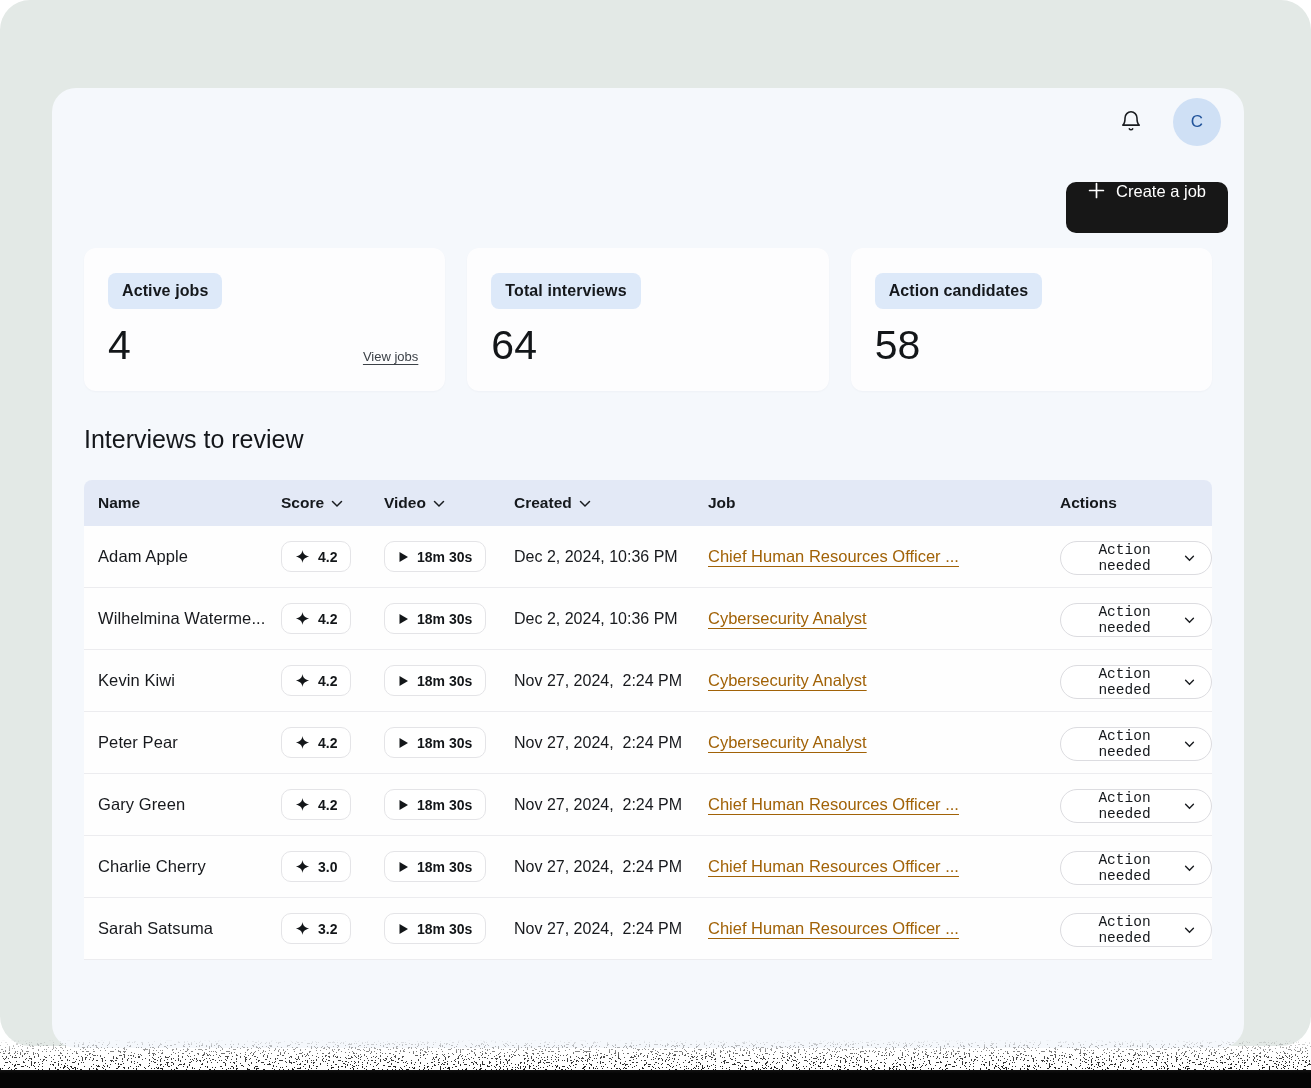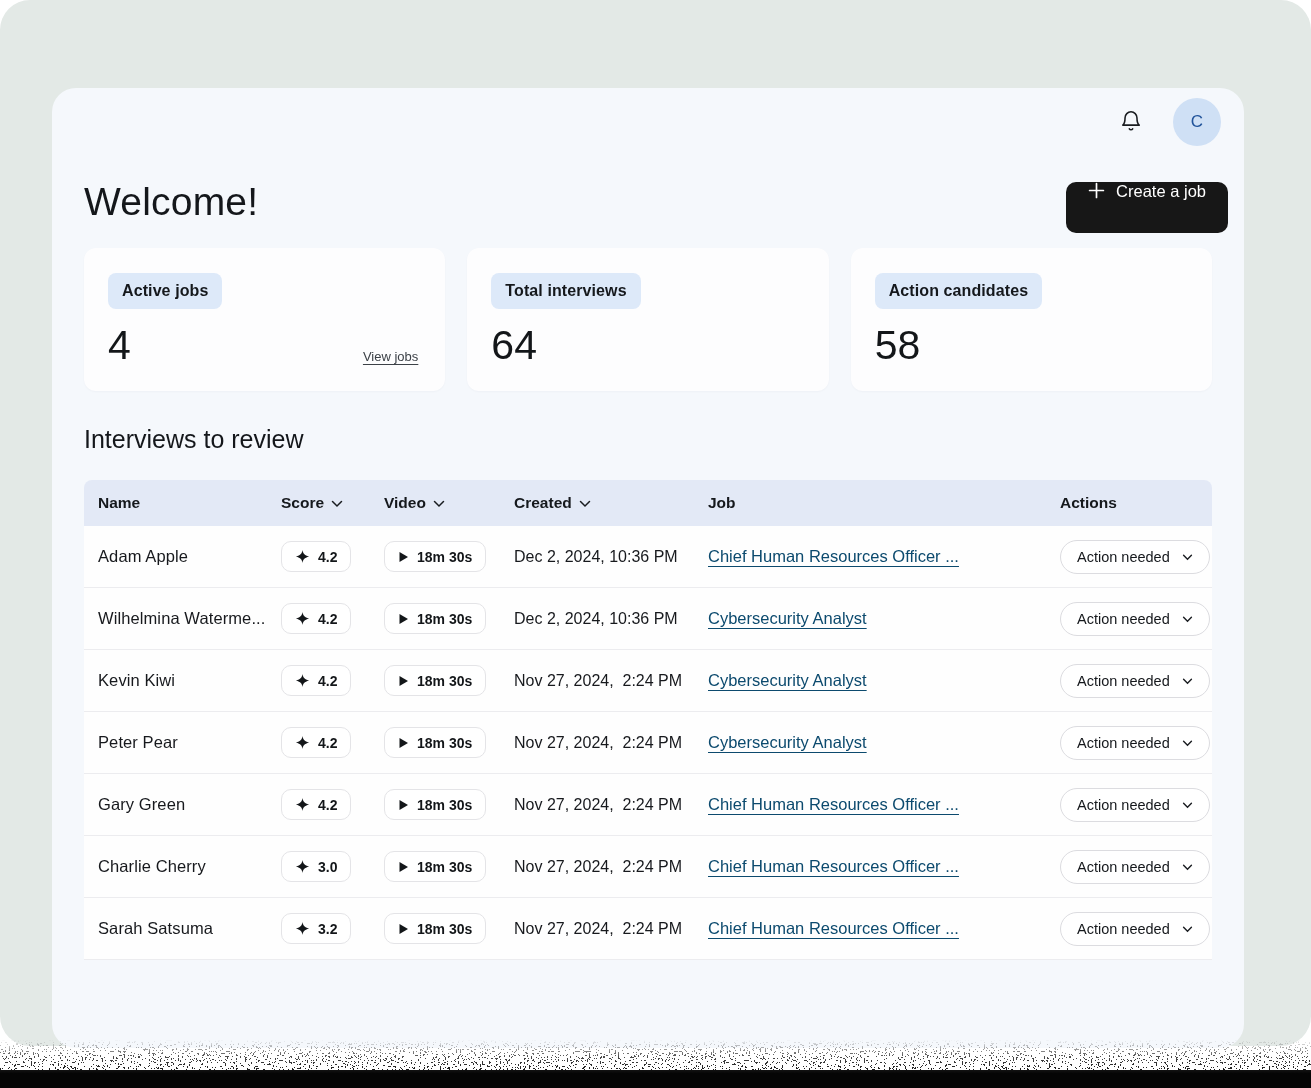--- a/index.html
+++ b/index.html
@@ -69,26 +69,26 @@
   .cell-name { padding-left: 14px; color: #17191d; letter-spacing: 0.1px; }
   .cell-created { font-size: 16px; color: #17191d; white-space: pre; }
 
   .pill {
     display: inline-flex; align-items: center; gap: 8px; height: 31px; padding: 11px 13px;
     background: #ffffff; border: 1px solid #e4e4e7; border-radius: 10px;
     font-size: 14px; font-weight: 700; color: #131619; font-family: inherit; cursor: pointer;
   }
   .pill svg { display: block; }
 
-  .job-link { color: #0c4a6e; text-decoration: underline; text-underline-offset: 4px; text-decoration-thickness: 1px; cursor: pointer; }
+  .job-link { color: #a16207; text-decoration: underline; text-underline-offset: 4px; text-decoration-thickness: 1px; cursor: pointer; }
 
   .action-pill {
     display: inline-flex; align-items: center; gap: 12px; height: 34px; padding: 0 16px;
     background: #ffffff; border: 1px solid #dcdce0; border-radius: 17px;
-    font-size: 14.5px; font-weight: 500; color: #15181c; font-family: Liberation Sans, sans-serif; cursor: pointer;
+    font-size: 14.5px; font-weight: 500; color: #15181c; font-family: Liberation Mono, monospace; cursor: pointer;
   }
   .action-pill svg { width: 11px; height: 7px; display: block; margin-top: 1px; }
 
   
   .torn-edge { position: absolute; left: 0; bottom: 0; width: 1311px; height: 48px; pointer-events: none; }
   .torn-edge svg { display: block; }
 </style>
 </head>
 <body>
 
@@ -104,21 +104,20 @@
             <path d="M18.5 9.5a6.5 6.5 0 1 0 -13 0c0 6.2 -2.5 8 -2.5 8h18s-2.5 -1.8 -2.5 -8"></path>
             <path d="M10.2 21.5a2 2 0 0 0 3.6 0"></path>
           </svg>
         </span>
       </button>
       <button class="avatar">
         <span>C</span>
       </button>
     </div>
 
-    <h1 class="welcome">Welcome!</h1>
     <button class="create-btn">
       <span>
         <svg viewBox="0 0 16 16" fill="none" stroke="#ffffff" stroke-width="1.6" stroke-linecap="round">
           <path d="M8 1.5v13M1.5 8h13"></path>
         </svg>
       </span>
       <span>Create a job</span>
     </button>
 
     <div class="stats">

